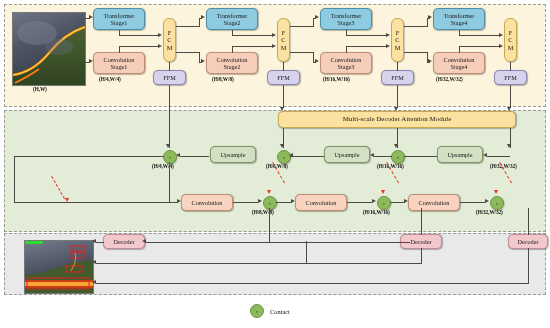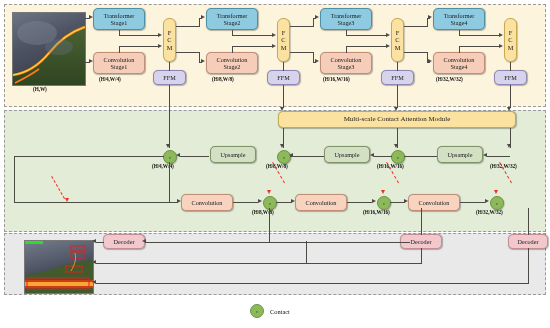--- a/index.html
+++ b/index.html
@@ -238,21 +238,21 @@
   <div class="ar ar-r" style="left:499px;top:32.9px;"></div>
   <div class="ln lnv" style="left:459px;top:46px;height:7px;"></div>
   <div class="ln lnh" style="left:459px;top:46px;width:41px;"></div>
   <div class="ar ar-r" style="left:499px;top:43.9px;"></div>
 
   <div class="ln lnv" style="left:169px;top:62px;height:9px;"></div>
   <div class="ln lnv" style="left:283px;top:62px;height:9px;"></div>
   <div class="ln lnv" style="left:397px;top:62px;height:9px;"></div>
   <div class="ln lnv" style="left:510px;top:62px;height:9px;"></div>
 
-  <div class="node n-msfam abs" style="left:278px;top:111px;width:238px;height:17px;">Multi-scale Contact Attention Module</div>
+  <div class="node n-msfam abs" style="left:278px;top:111px;width:238px;height:17px;">Multi-scale Decoder Attention Module</div>
 
   <div class="ln lnv" style="left:169px;top:85px;height:63px;"></div>
   <div class="ar ar-d" style="left:166.4px;top:144px;"></div>
 
   <div class="ln lnv" style="left:283px;top:85px;height:23px;"></div>
   <div class="ar ar-d" style="left:280.4px;top:107px;"></div>
   <div class="ln lnv" style="left:397px;top:85px;height:23px;"></div>
   <div class="ar ar-d" style="left:394.4px;top:107px;"></div>
   <div class="ln lnv" style="left:510px;top:85px;height:23px;"></div>
   <div class="ar ar-d" style="left:507.4px;top:107px;"></div>

